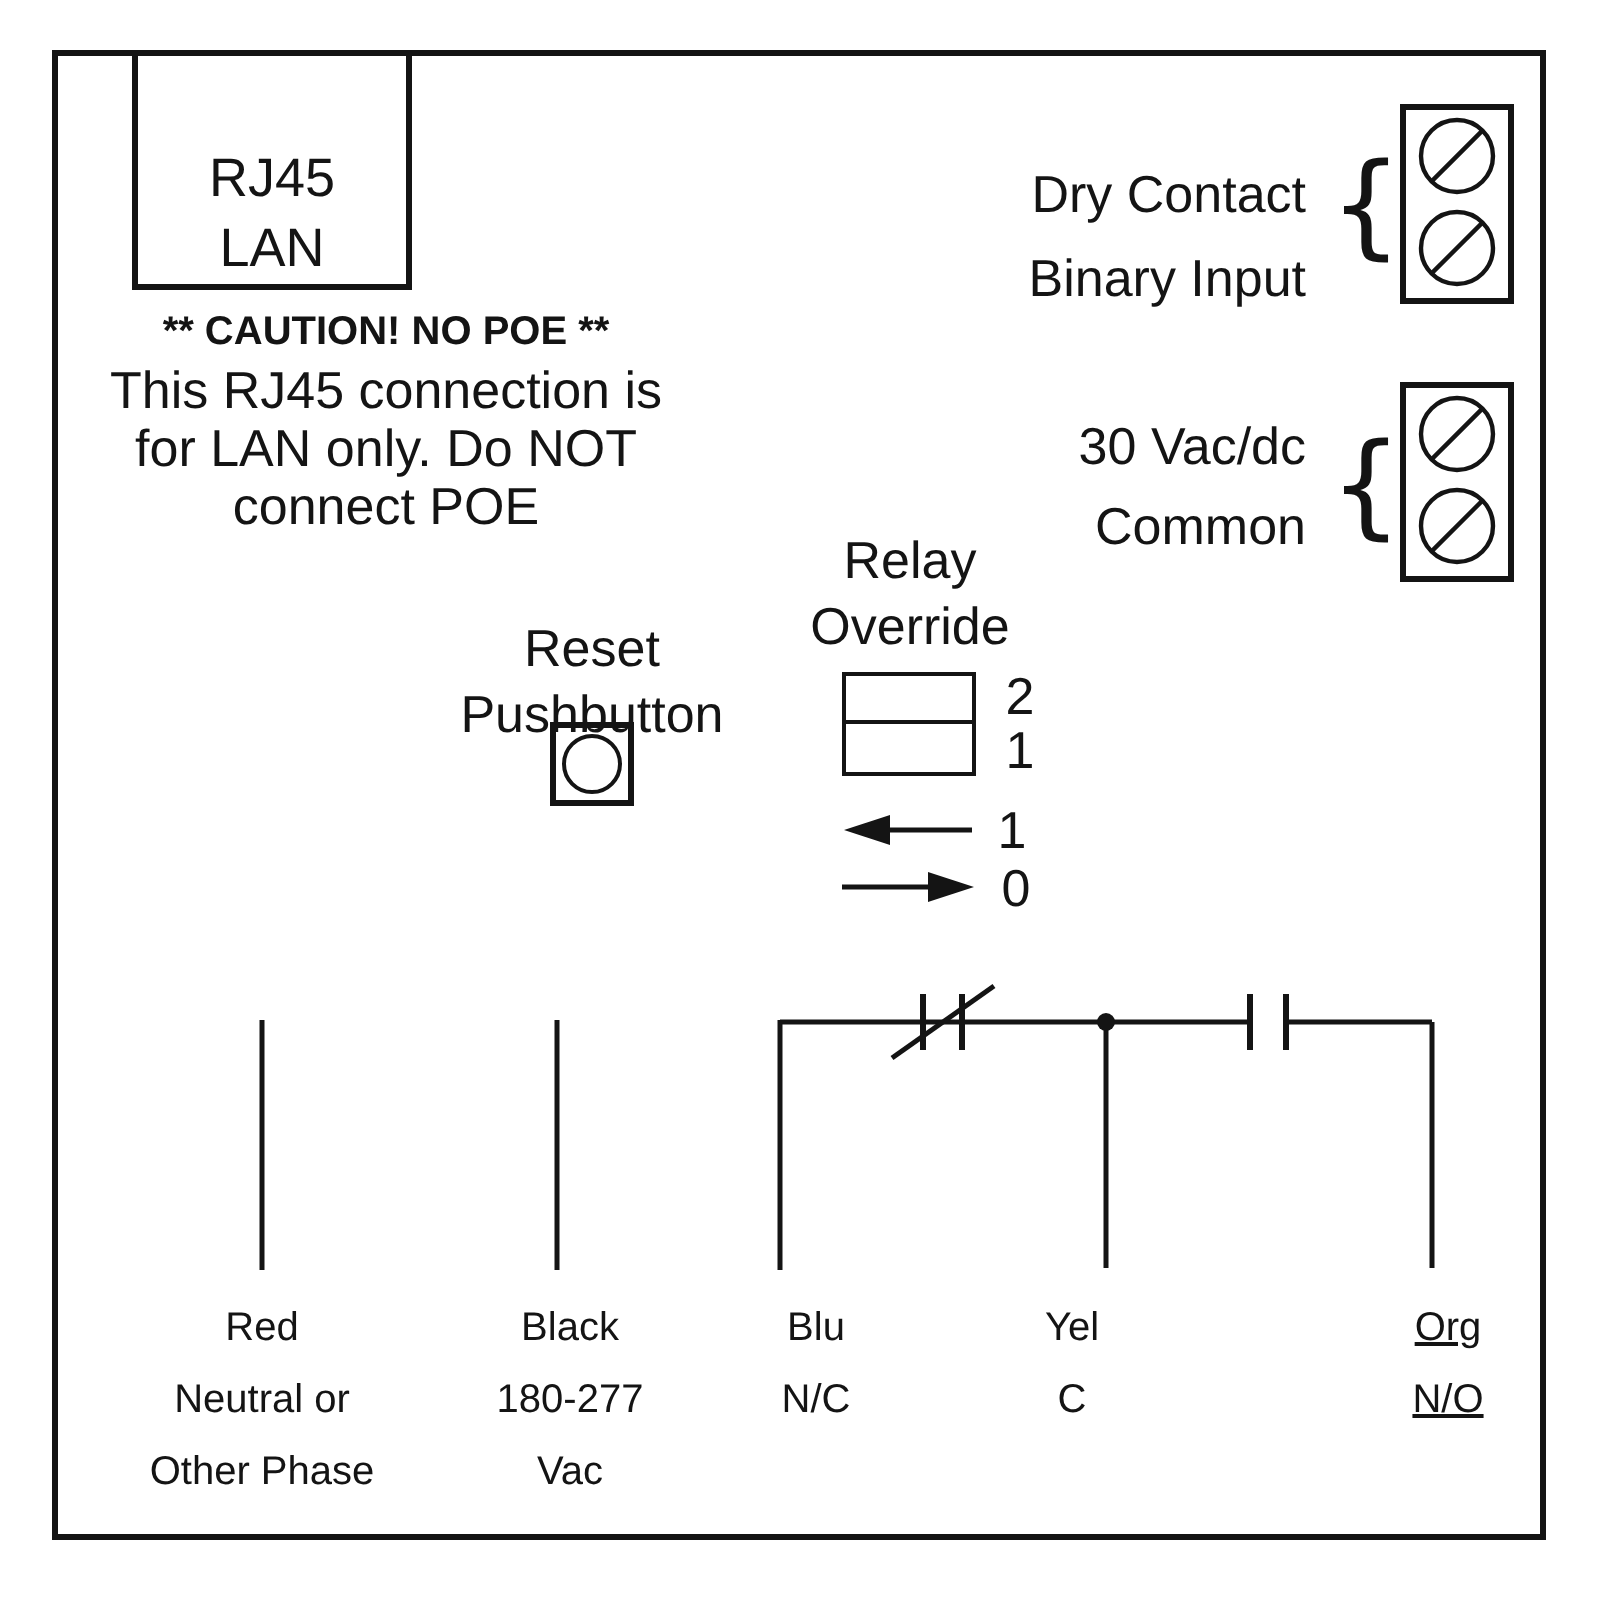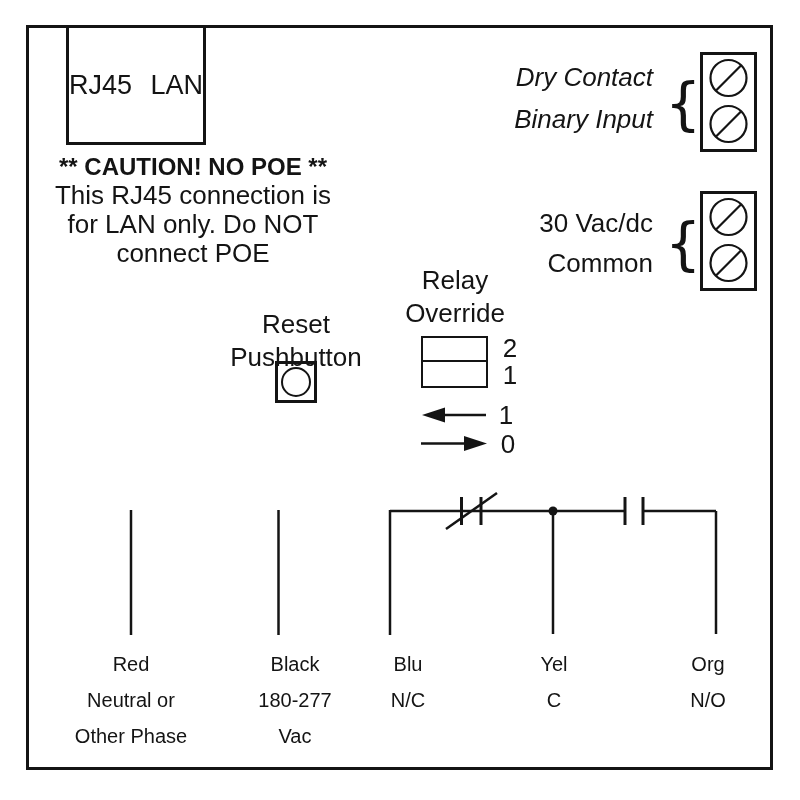--- a/index.html
+++ b/index.html
@@ -9,30 +9,30 @@
   }
   .abs { position:absolute; }
   .frame {
     left:26px; top:25px; width:747px; height:745px;
     border:3px solid #141414; box-sizing:border-box;
   }
   .overlay { left:0; top:0; width:800px; height:800px; }
   .rj45-box {
     left:66px; top:25px; width:140px; height:120px;
     border:3px solid #141414; box-sizing:border-box;
-    display:flex; flex-direction:row; align-items:center; justify-content:space-between;
+    display:flex; flex-direction:column; align-items:center; justify-content:flex-end;
     font-size:27px; line-height:35px; text-align:center;
   }
   .caution {
     left:193px; top:152px; transform:translateX(-50%);
     text-align:center; font-size:26px; line-height:29px; white-space:nowrap;
   }
-  .caution-title { font-weight:bold; font-size:24px; }
+  .caution-title { font-weight:bold; font-size:20px; }
   .right-labels { right:147px; text-align:right; font-size:26px; white-space:nowrap; }
-  .dry-labels { top:56px;  line-height:42px;font-style:italic; }
+  .dry-labels { top:76px;  line-height:42px; }
   .pwr-labels { top:203px; line-height:40px; }
   .brace {
     left:669px; width:28px; height:54px;
     display:flex; align-items:center; justify-content:center;
     font-family:"DejaVu Sans", sans-serif; font-size:57px; line-height:1;
   }
   .brace-1 { top:76px; }
   .brace-2 { top:216px; }
   .terminal {
     left:700px; width:57px; height:100px;
@@ -57,24 +57,24 @@
     border:2.5px solid #141414; box-sizing:border-box;
   }
   .dip-divider { position:absolute; left:0; right:0; top:21.5px; border-top:2.5px solid #141414; }
   .num { transform:translate(-50%,-50%); font-size:26px; line-height:1; white-space:nowrap; }
   .sw-2  { left:510px; top:348px; }
   .sw-1  { left:510px; top:375px; }
   .on-1  { left:506px; top:415px; }
   .off-0 { left:508px; top:444px; }
   .wire-col { top:646px; transform:translateX(-50%); text-align:center; font-size:20px; line-height:36px; white-space:nowrap; }
   .col-red    { left:131px; }
-  .col-black  { left:295px; }
+  .col-black  { left:285px; }
   .col-blue   { left:392px;margin-left:16px; }
-  .col-yellow { left:554px; }
-  .col-orange { left:708px; }
+  .col-yellow { left:536px; }
+  .col-orange { left:724px;text-decoration:underline; }
 </style>
 </head>
 <body>
 
 <div class="stage">
 
   <div class="abs frame"></div>
 
   <svg class="abs overlay" viewBox="0 0 800 800">
     <g stroke="#141414" stroke-width="2.5" fill="none">

